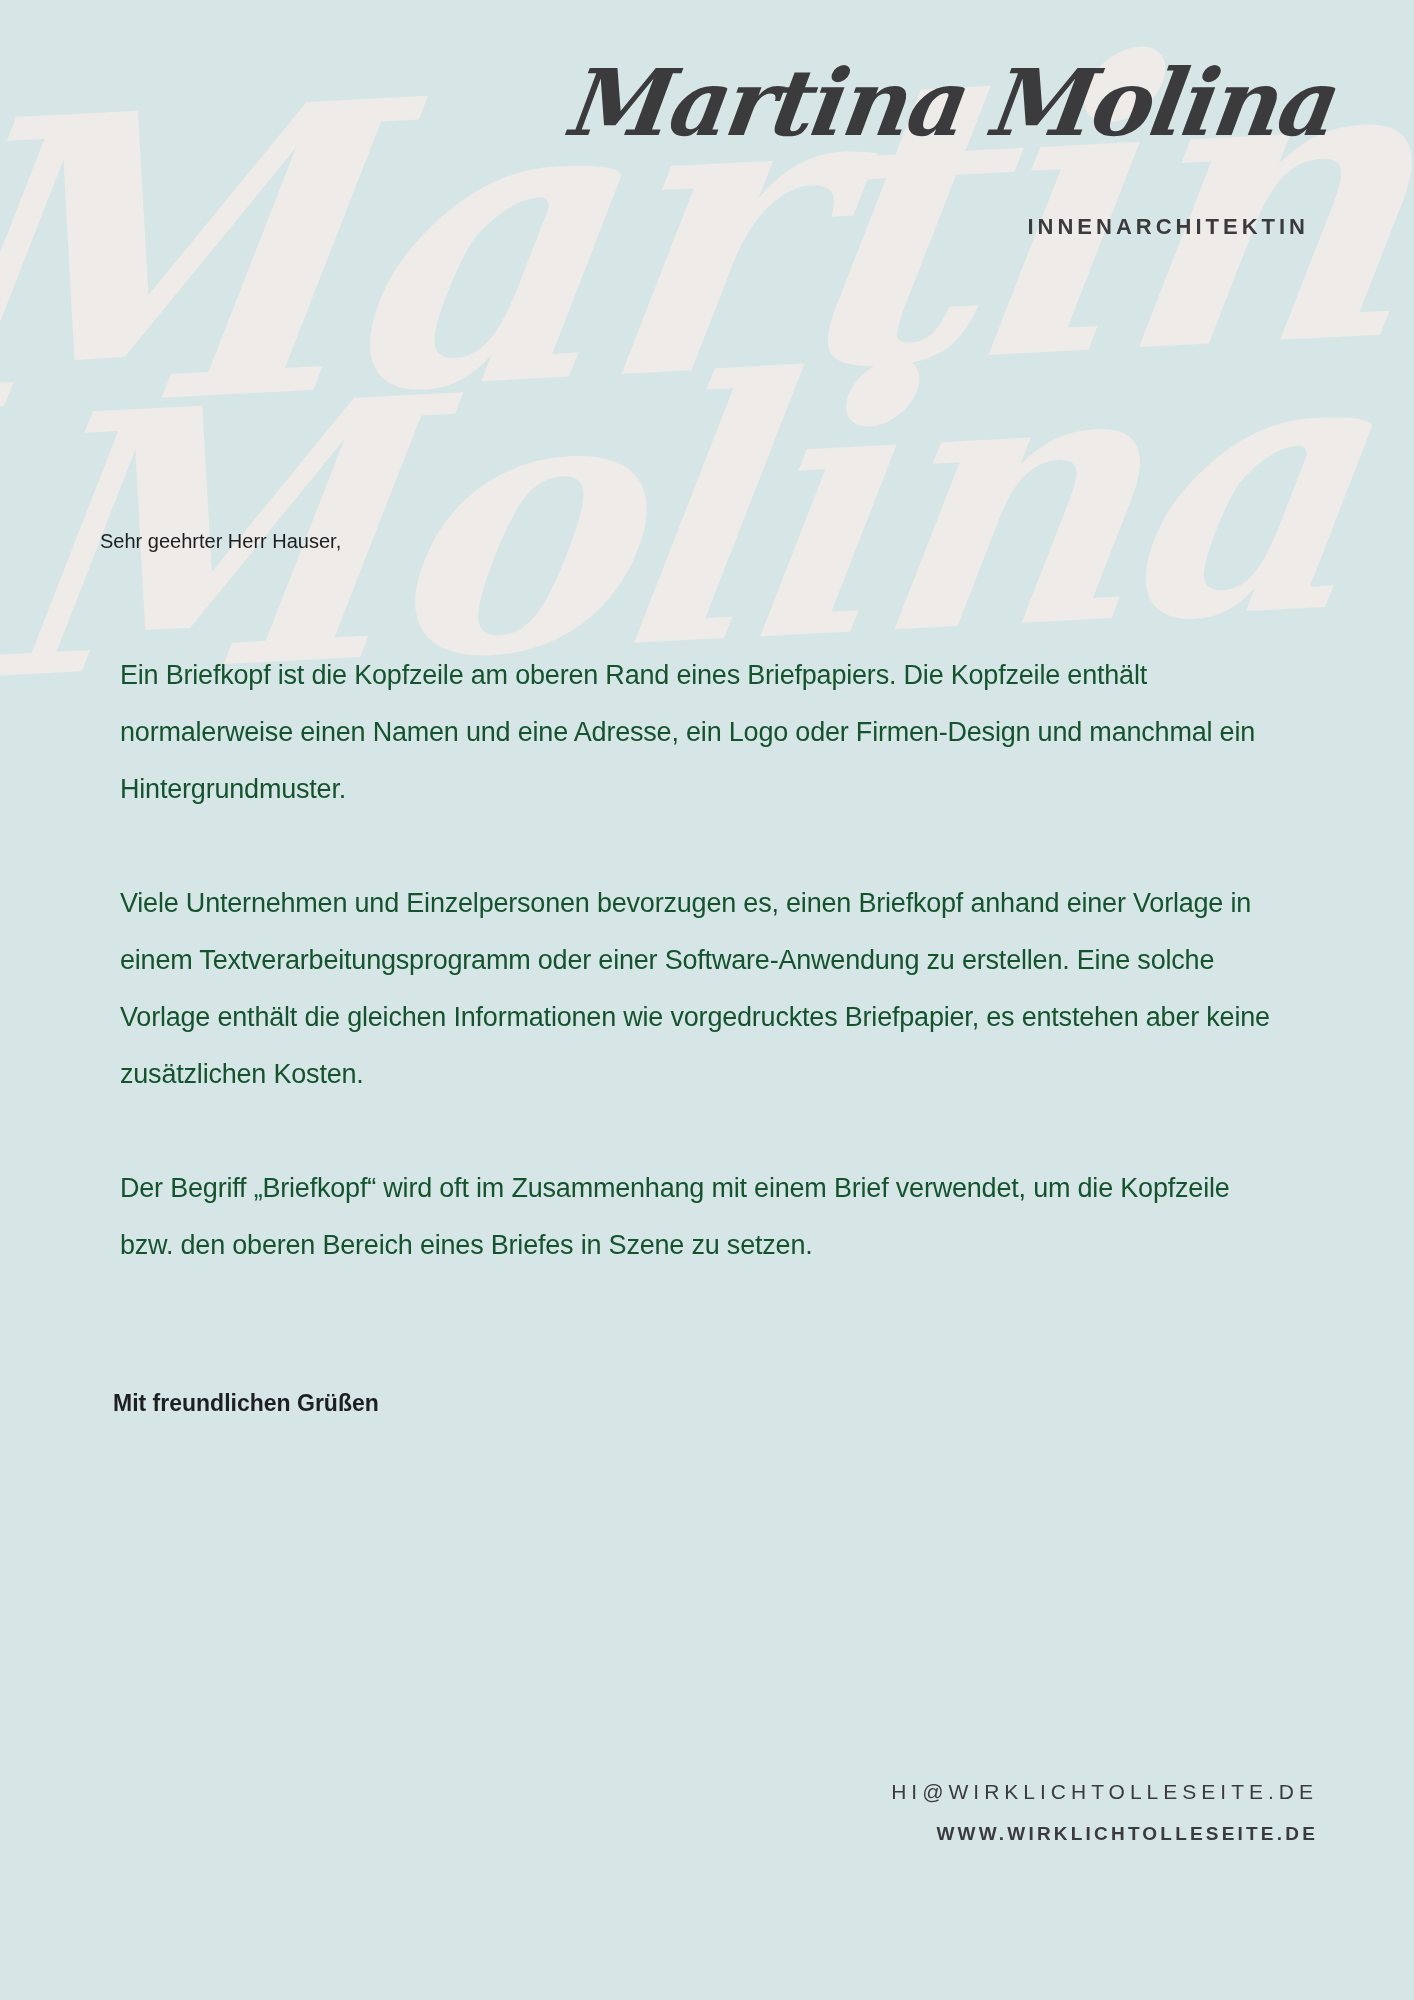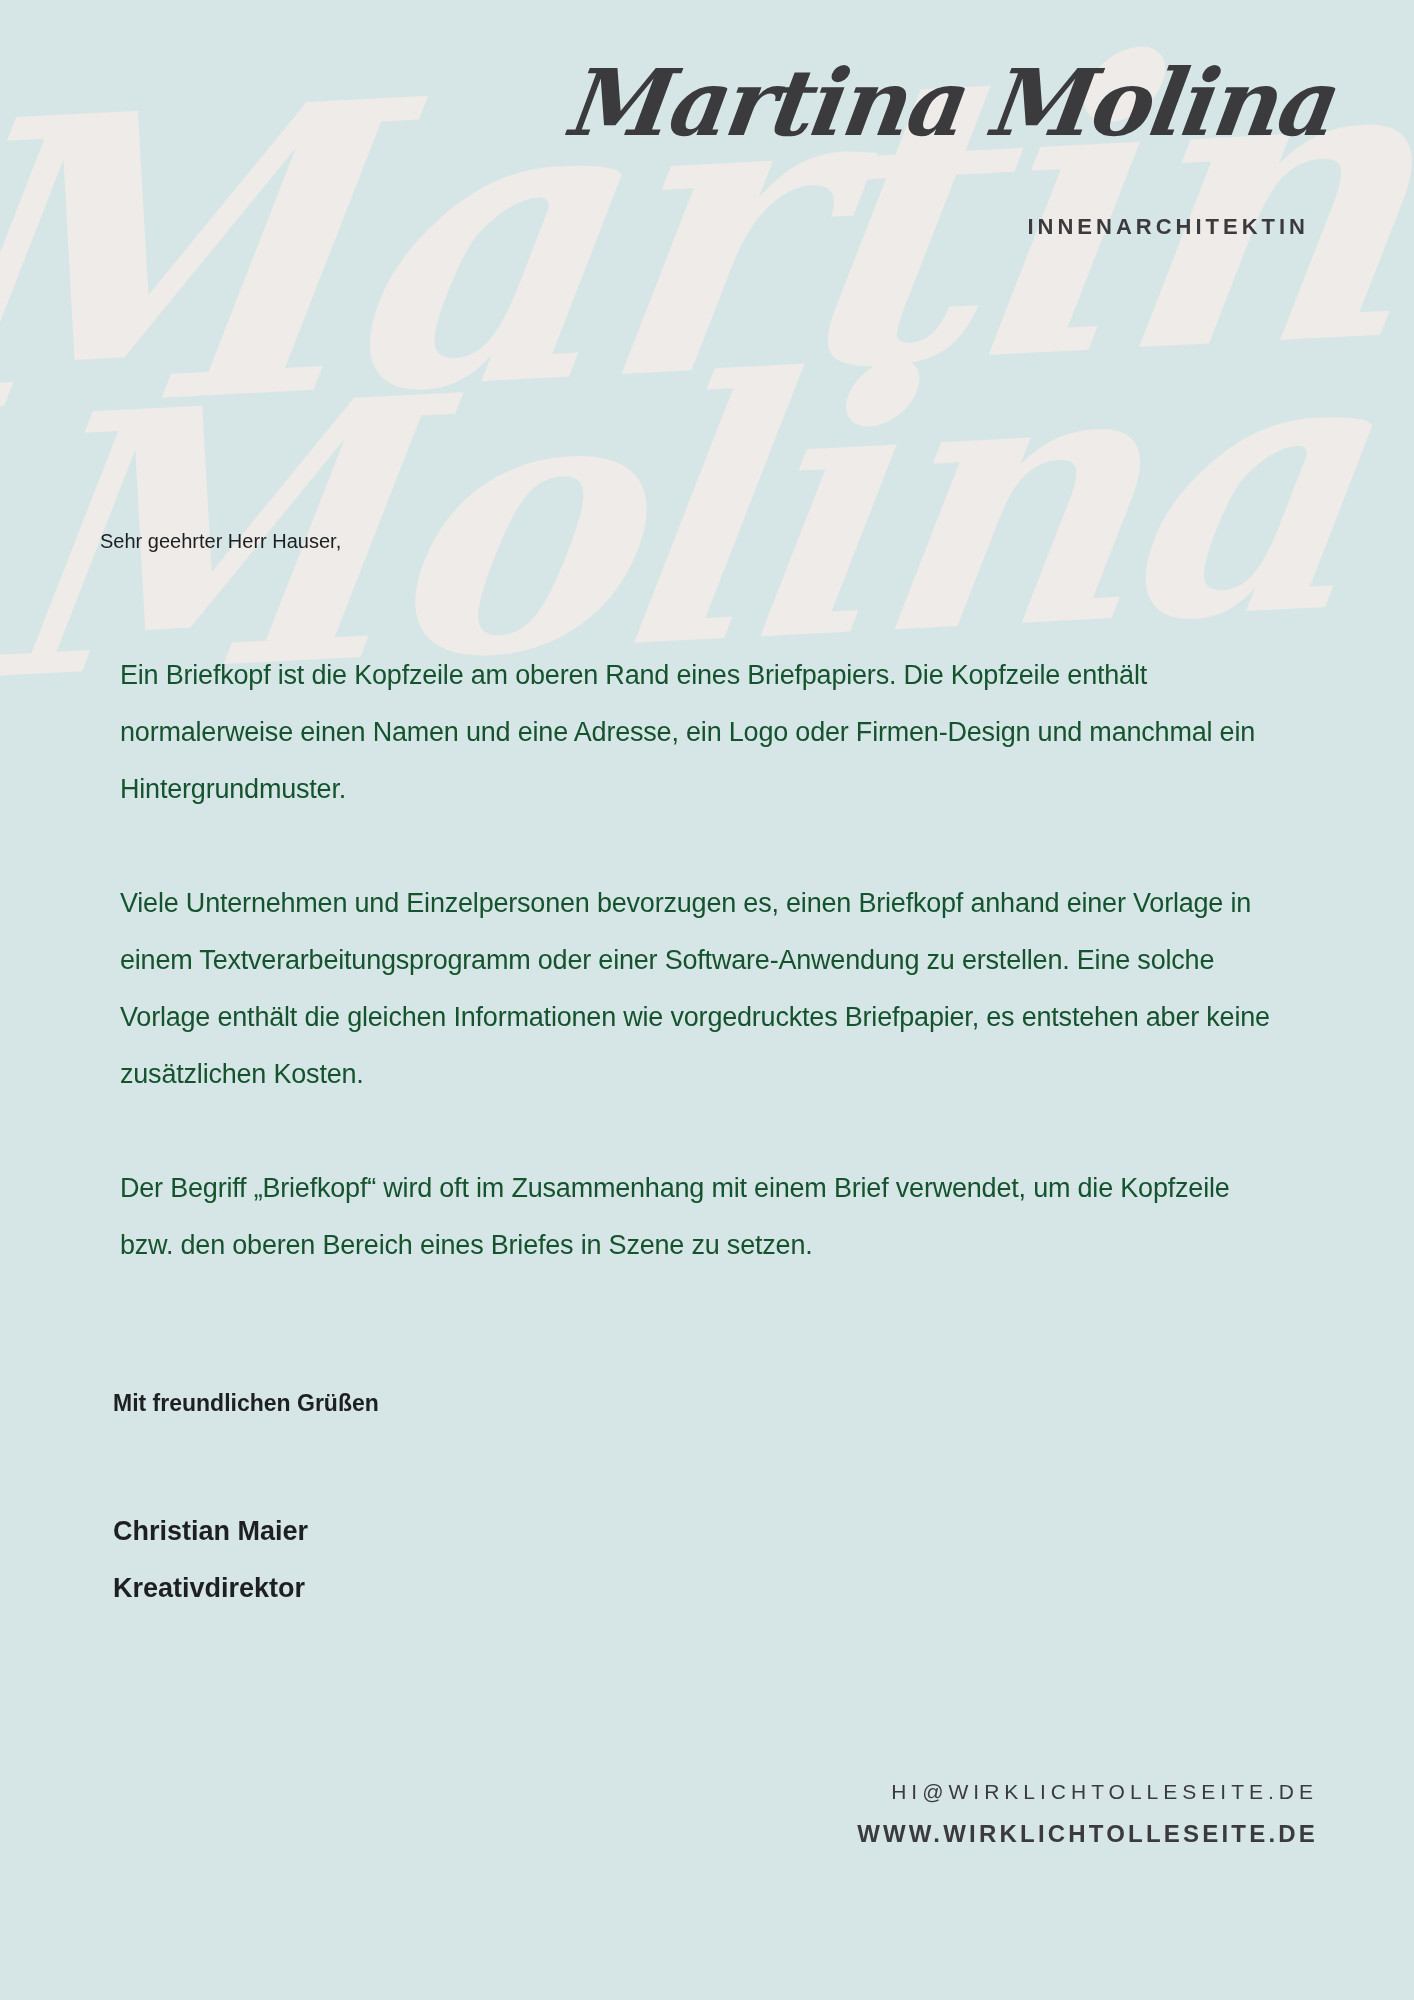--- a/index.html
+++ b/index.html
@@ -118,21 +118,21 @@
       text-align: right;
       color: #3b3a3c;
     }
     .contact .line {
       font-size: 21px;
       letter-spacing: 5px;
       line-height: 34px;
       font-weight: normal;
     }
     .contact .website {
-      font-size: 24px;
+      font-size: 19px;
       font-weight: bold;
       letter-spacing: 3.2px;
       margin-top: 8px;
       line-height: 34px;
     }
   </style>
 </head>
 <body>
 
 <div class="page">
@@ -146,23 +146,19 @@
   <div class="salutation">Sehr geehrter Herr Hauser,</div>
 
   <div class="body-text">
     <p class="paragraph" style="width:1180px;">Ein Briefkopf ist die Kopfzeile am oberen Rand eines Briefpapiers. Die Kopfzeile enthält normalerweise einen Namen und eine Adresse, ein Logo oder Firmen-Design und manchmal ein Hintergrundmuster.</p>
     <p class="paragraph" style="width:1150px;">Viele Unternehmen und Einzelpersonen bevorzugen es, einen Briefkopf anhand einer Vorlage in einem Textverarbeitungsprogramm oder einer Software-Anwendung zu erstellen. Eine solche Vorlage enthält die gleichen Informationen wie vorgedrucktes Briefpapier, es entstehen aber keine zusätzlichen Kosten.</p>
     <p class="paragraph" style="width:1150px;">Der Begriff „Briefkopf“ wird oft im Zusammenhang mit einem Brief verwendet, um die Kopfzeile bzw. den oberen Bereich eines Briefes in Szene zu setzen.</p>
   </div>
 
   <div class="closing">Mit freundlichen Grüßen</div>
 
-  <div class="signature">
-    <div>Christian Maier</div>
-    <div>Kreativdirektor</div>
-  </div>
 
   <div class="contact">
     <div class="line">HI@WIRKLICHTOLLESEITE.DE</div>
     <div class="website">WWW.WIRKLICHTOLLESEITE.DE</div>
   </div>
 
 </div>
 
 </body></html>

